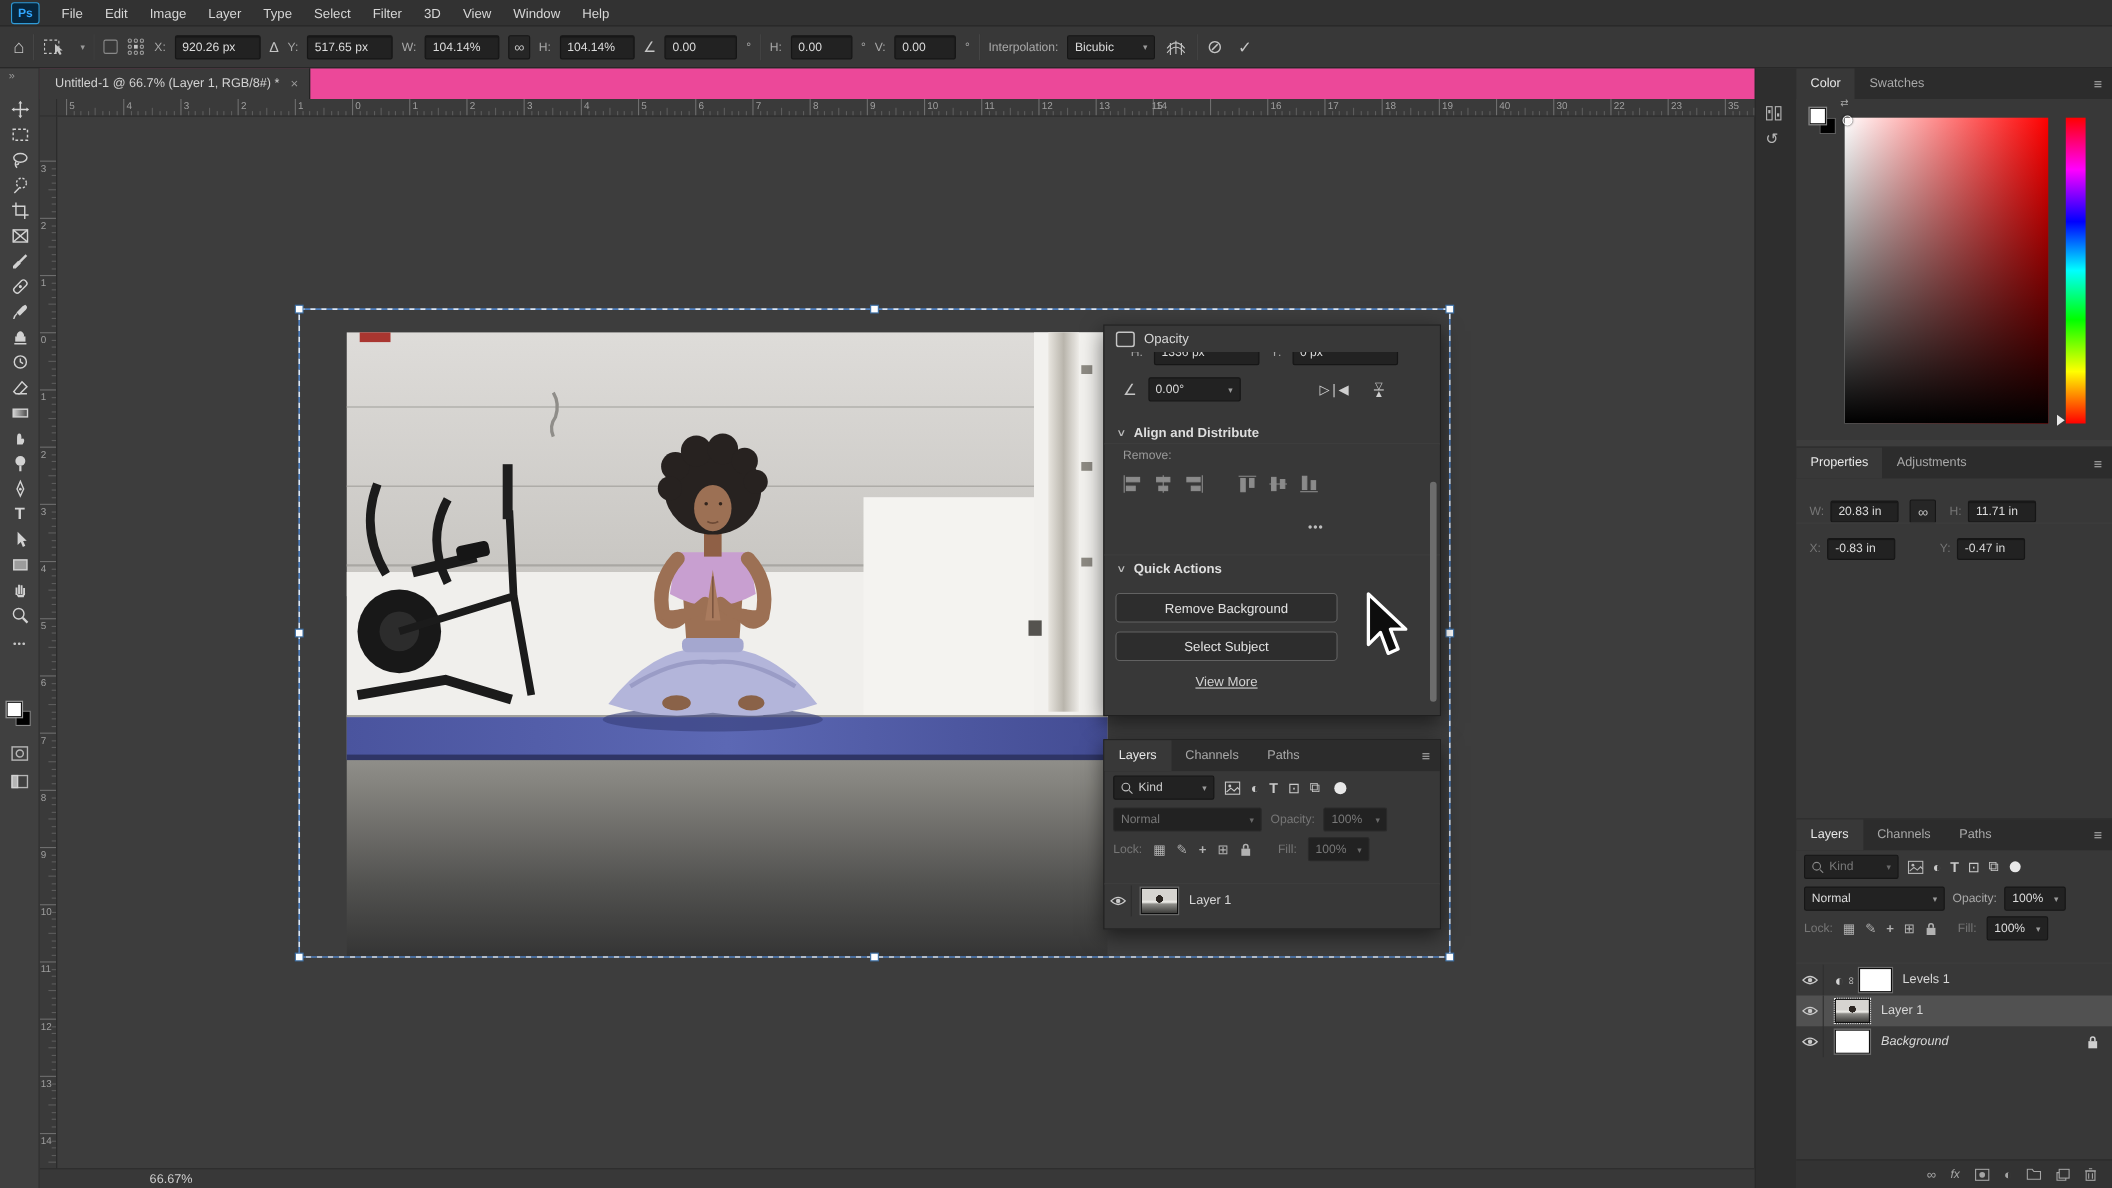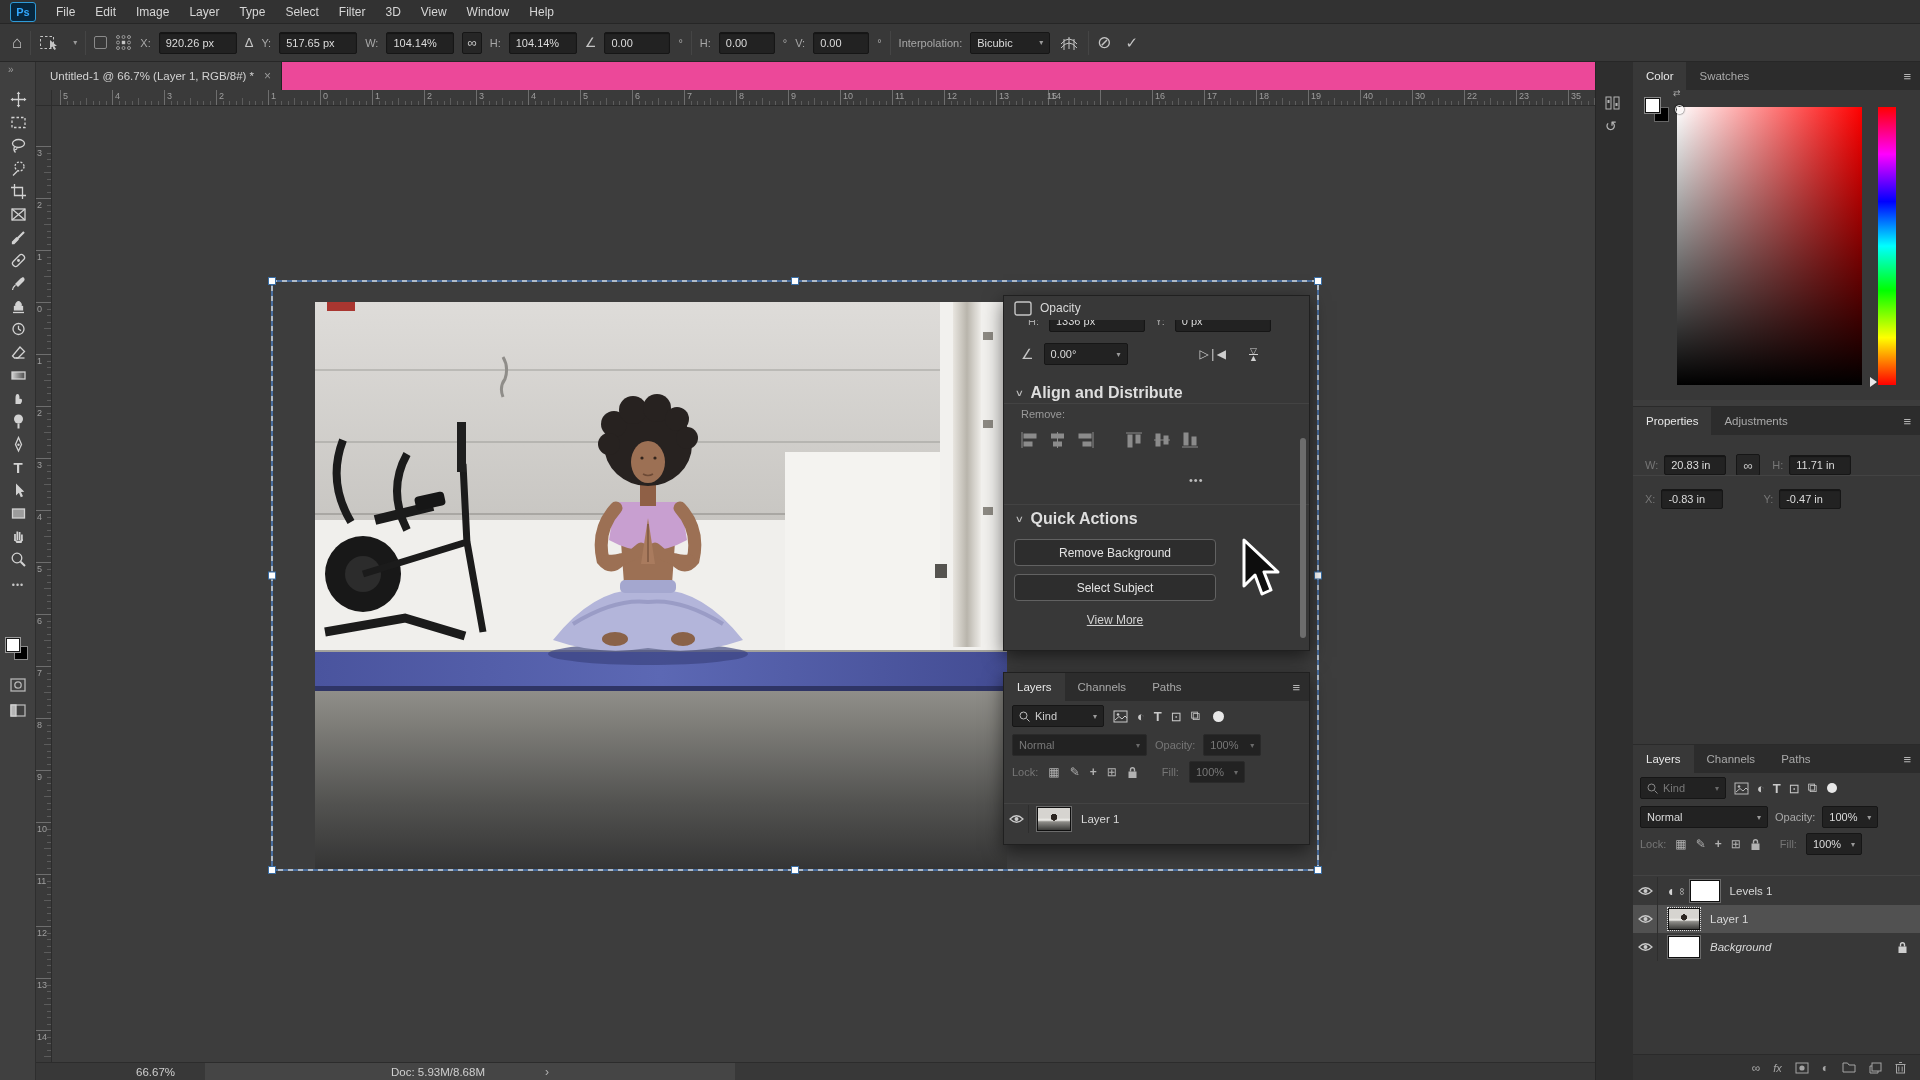--- a/index.html
+++ b/index.html
@@ -47,21 +47,21 @@
   
   #pasteboard{left:52px;top:106px;width:1543px;height:956px;background:#3d3d3d;z-index:1}
   #photo{left:315px;top:302px;z-index:2}
   #xform{left:52px;top:106px;z-index:3;pointer-events:none}
   
   .fpanel{background:#383838;border:1px solid #202020;box-shadow:0 6px 18px rgba(0,0,0,.55);z-index:5}
   .ptabs{height:28px;background:#2c2c2c;display:flex;align-items:stretch}
   .ptab{font-size:11.5px;color:#a9a9a9;display:flex;align-items:center;padding:0 13px}
   .ptab.act{background:#383838;color:#e8e8e8}
   .burger{margin-left:auto;color:#b5b5b5;font-size:13px;display:flex;align-items:center;padding:0 9px}
-  .shead{font-size:16px;font-weight:bold;color:#dedede;display:flex;align-items:center;gap:7px}
+  .shead{font-size:12px;font-weight:bold;color:#dedede;display:flex;align-items:center;gap:7px}
   .chev{font-size:9px;color:#bdbdbd;transform:scaleX(1.4)}
   .pbtn{position:absolute;left:10px;width:202px;height:27px;background:#2d2d2d;border:1px solid #626262;border-radius:4px;
         color:#e3e3e3;font-size:12px;display:flex;align-items:center;justify-content:center}
   .hr{position:absolute;left:0;width:100%;height:1px;background:#2e2e2e;border-bottom:1px solid #434343}
   .searchbox{display:flex;align-items:center;gap:5px;background:#222;border:1px solid #161616;border-radius:2px;height:22px;padding:0 6px;font-size:11px;color:#cfcfcf}
   .fico{font-size:13px;color:#c9c9c9}
   .eyewrap{width:24px;display:flex;justify-content:center}
   .mini-photo{background:
       radial-gradient(circle at 50% 42%, #2b2521 0 16%, rgba(0,0,0,0) 17%),
       linear-gradient(180deg,#d6d4d0 0%,#d6d4d0 45%,#efeeea 55%,#8e8d89 63%,#3c3c3a 100%)}
@@ -1201,17 +1201,13 @@
         <line x1="0.5" y1="3.5" x2="10.5" y2="3.5" stroke="#a5a5a5"></line>
         <line x1="4" y1="1.5" x2="7" y2="1.5" stroke="#a5a5a5"></line>
         <line x1="3.8" y1="5.5" x2="3.8" y2="10.5" stroke="#a5a5a5"></line>
         <line x1="7.2" y1="5.5" x2="7.2" y2="10.5" stroke="#a5a5a5"></line>
       </svg>
   </div>
 </div>
 
 <div id="statusbar" class="abs">
   <span style="font-size:11.5px;color:#cfcfcf;margin-left:100px">66.67%</span>
-  <div id="docinfo">
-    <span style="font-size:11.5px;color:#cfcfcf">Doc: 5.93M/8.68M</span>
-    <span style="font-size:12px;color:#b0b0b0">›</span>
-  </div>
 </div>
 
 </body></html>

